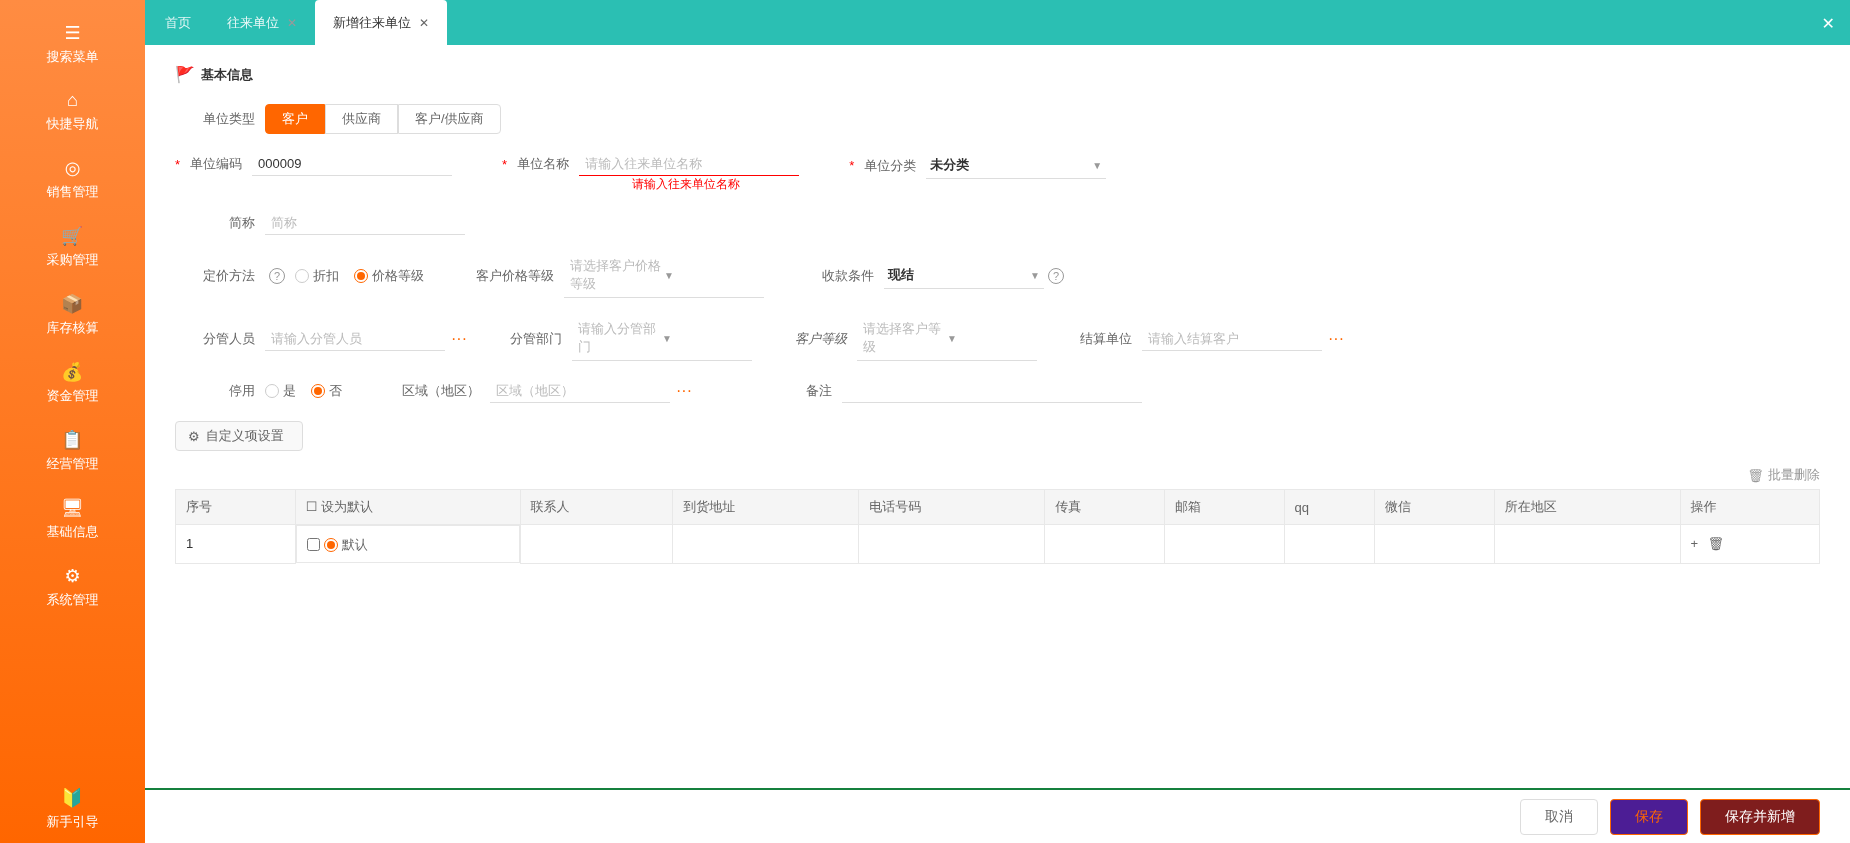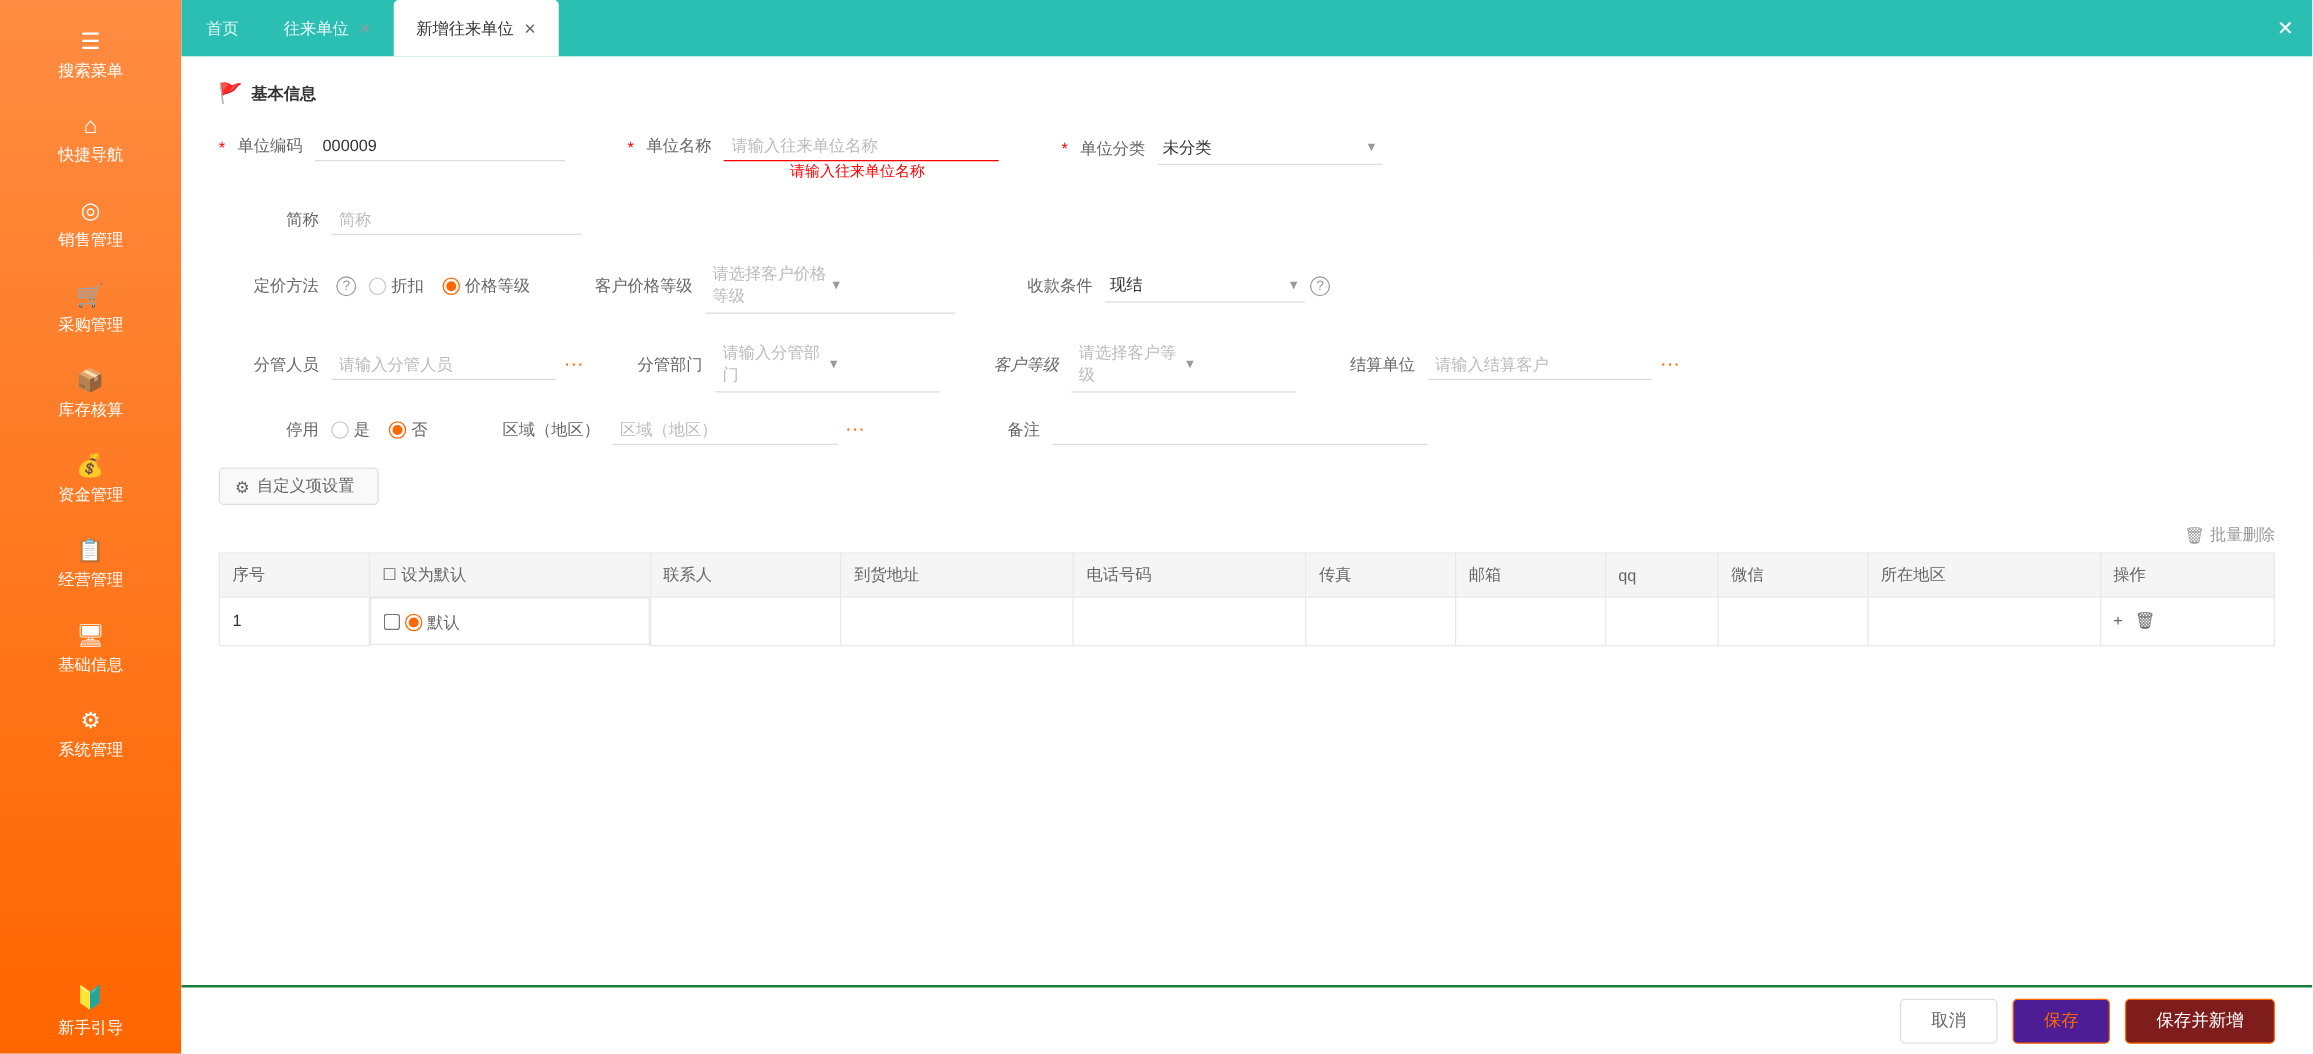--- a/index.html
+++ b/index.html
@@ -324,20 +324,21 @@
     }
 
     .divider-col { margin-right: 50px; }
 
     .select-with-value {
       display: flex; align-items: center;
       border-bottom: 1px solid #ddd;
       padding: 4px 4px;
       min-width: 140px;
       cursor: pointer;
+      font-weight: bold;
     }
     .select-with-value .val { flex: 1; color: #333; }
     .select-with-value .arrow { color: #999; font-size: 10px; }
   </style>
 </head>
 <body>
 
 <div class="sidebar">
   <div class="sidebar-item">
     <span class="icon">☰</span>
@@ -403,20 +404,28 @@
   <div style="flex:1; display:flex; flex-direction:column; overflow:hidden;">
     <div class="content-area">
 
       
       <div class="section-title">
         <span class="icon-flag">🚩</span>
         <span>基本信息</span>
       </div>
 
       
+      <div class="form-row">
+        <span class="form-label">单位类型</span>
+        <div class="unit-type-group">
+          <button class="unit-type-btn active">客户</button>
+          <button class="unit-type-btn">供应商</button>
+          <button class="unit-type-btn">客户/供应商</button>
+        </div>
+      </div>
 
       
       <div class="form-row" style="align-items:flex-start;">
 
         <div class="field-group divider-col">
           <div class="field-row">
             <span class="required-star">*</span>
             <span class="form-label" style="min-width:60px;">单位编码</span>
             <input class="form-control" type="text" value="000009" style="width: 200px;">
           </div>

